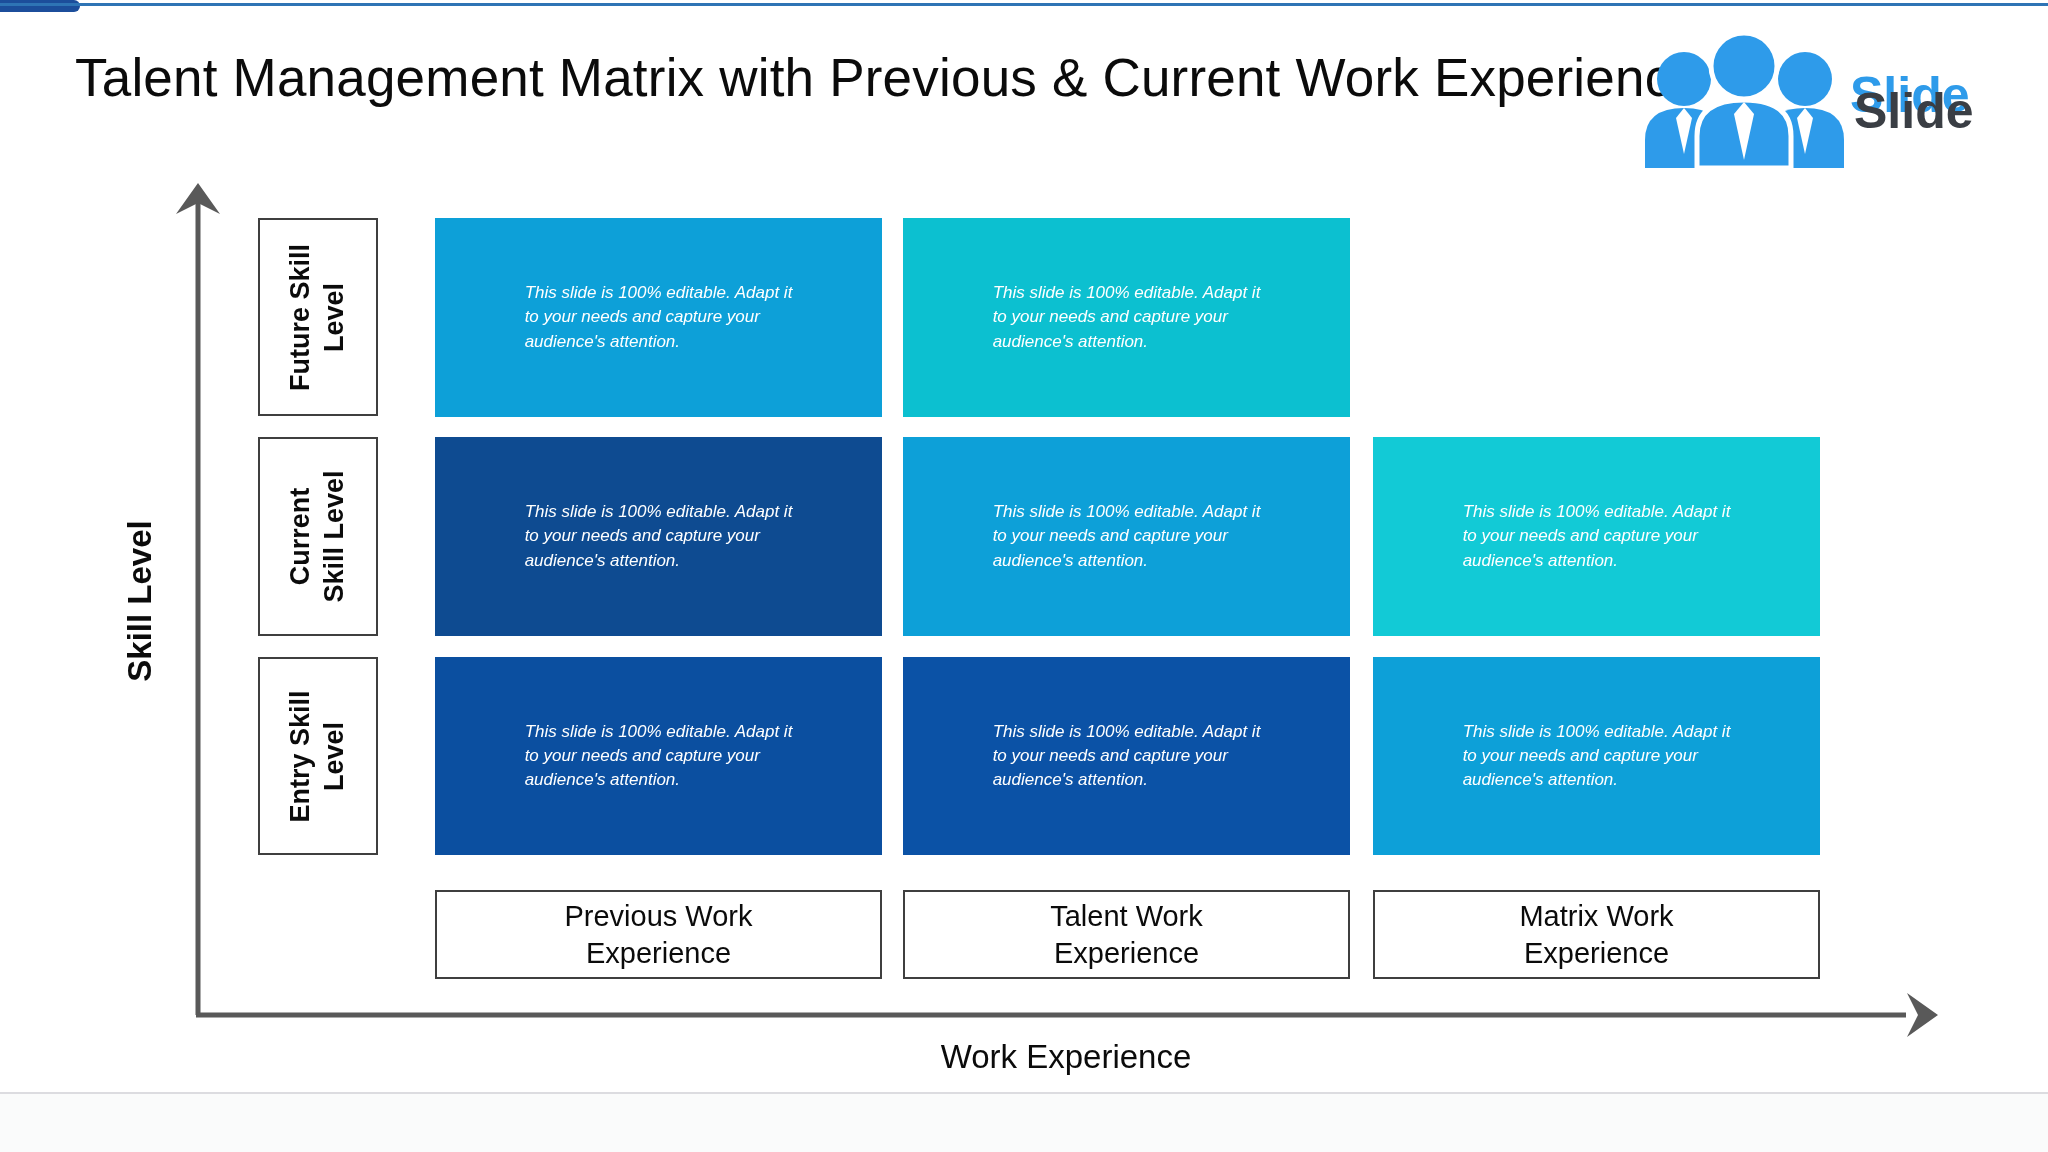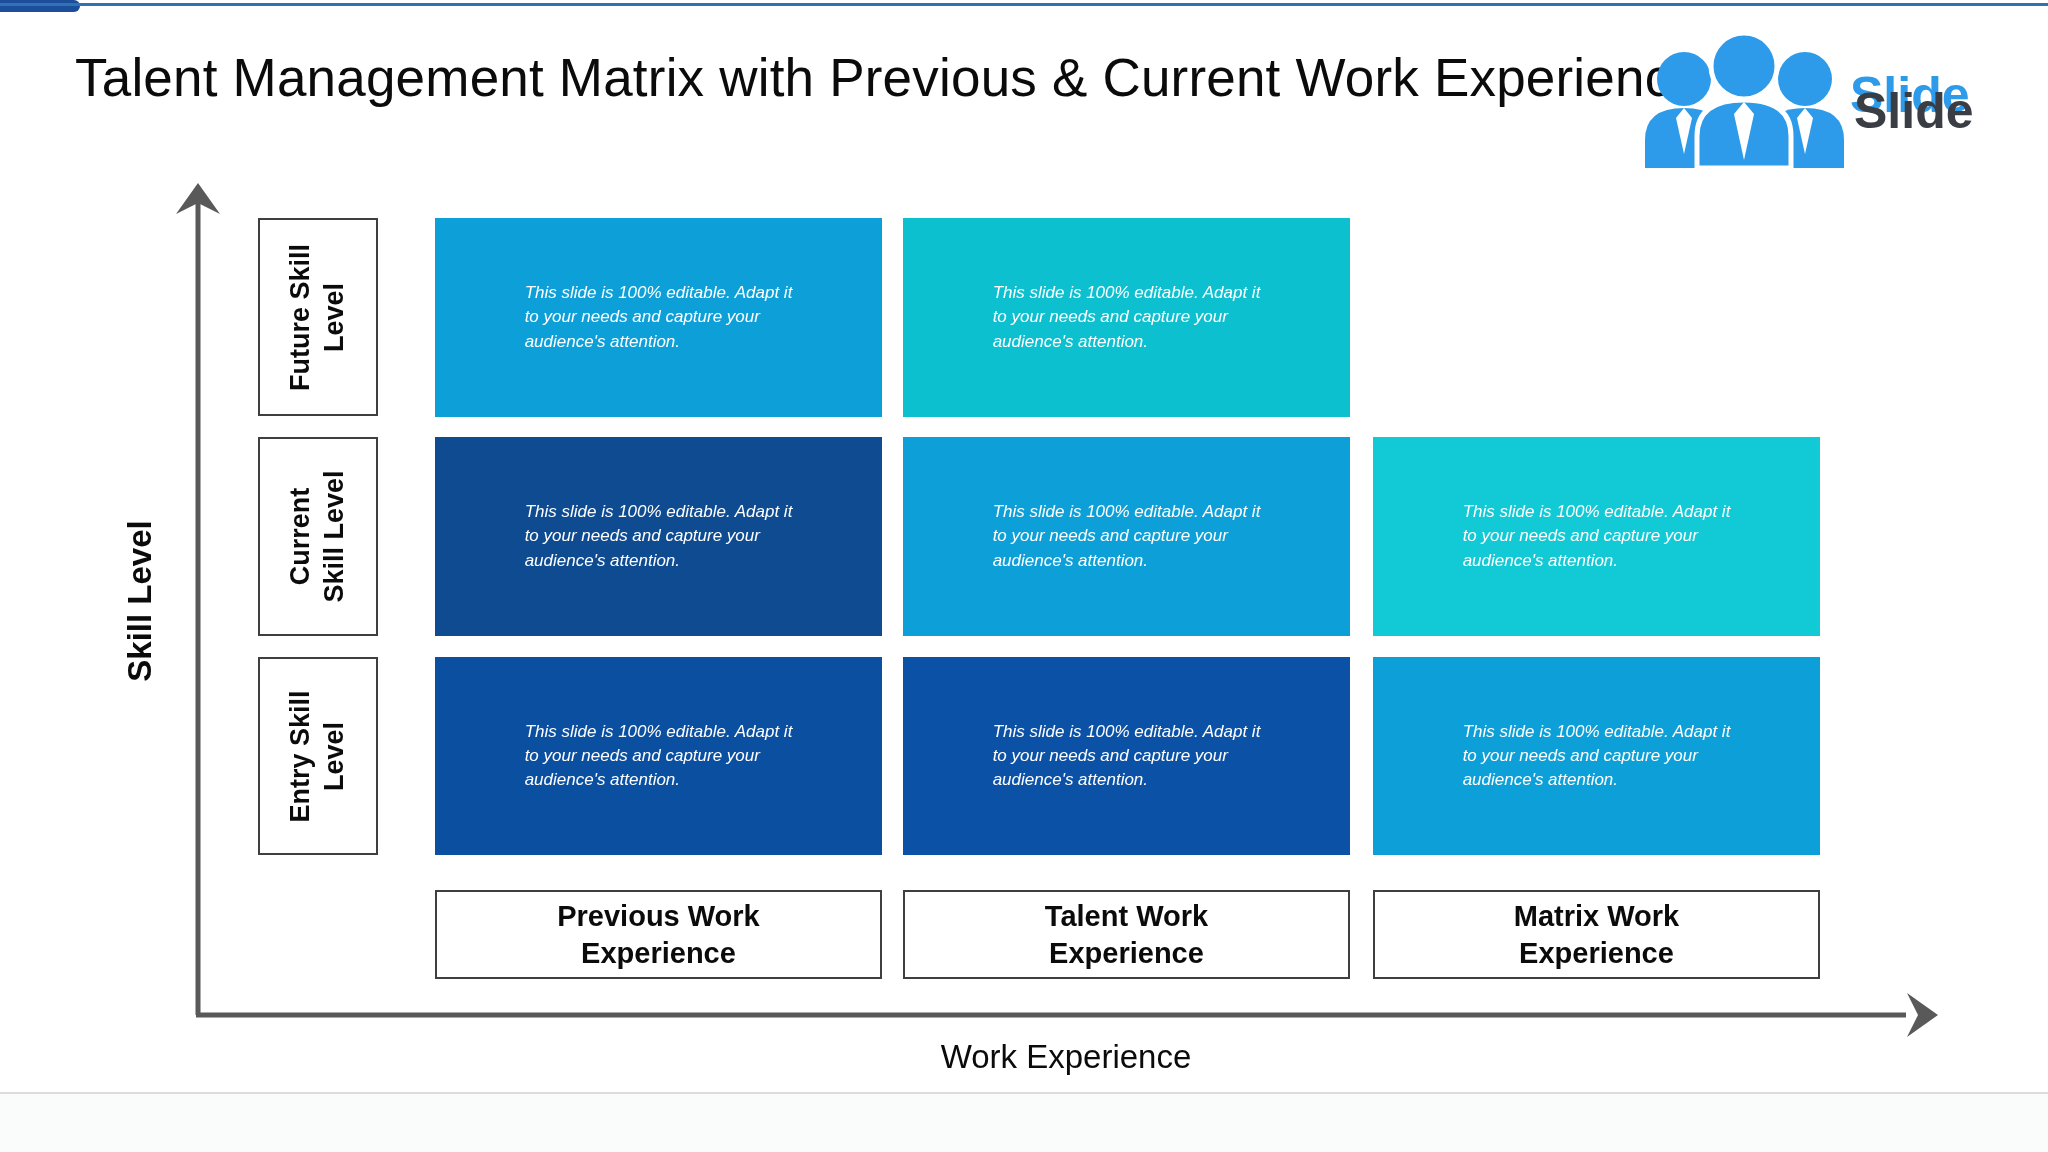--- a/index.html
+++ b/index.html
@@ -43,21 +43,21 @@
   .c-col1 { left:903px;  width:447px; }
   .c-col2 { left:1373px; width:447px; }
   .c-row0 { top:218px; height:199px; }
   .c-row1 { top:437px; height:199px; }
   .c-row2 { top:657px; height:198px; }
   .cell p { color:#ffffff; font-style:italic; font-size:17px; line-height:1.42;
             text-align:left; white-space:pre-line; }
 
   .col-box { position:absolute; top:890px; height:89px; background:#fff;
              border:2.5px solid #3f3f3f; display:flex; align-items:center; justify-content:center;
-             text-align:center; white-space:pre-line; font-size:29px; font-weight:700;
+             text-align:center; white-space:pre-line; font-size:29px; font-weight:400;
              color:#0b0b0b; line-height:1.25; }
 
   .footer-divider { position:absolute; left:0; top:1092px; width:2048px; height:2px; background:#dcdce0; }
   .footer { position:absolute; left:0; top:1094px; width:2048px; height:58px; background:#fafbfb; }
 </style>
 </head>
 <body>
 
 <div class="slide">
 

